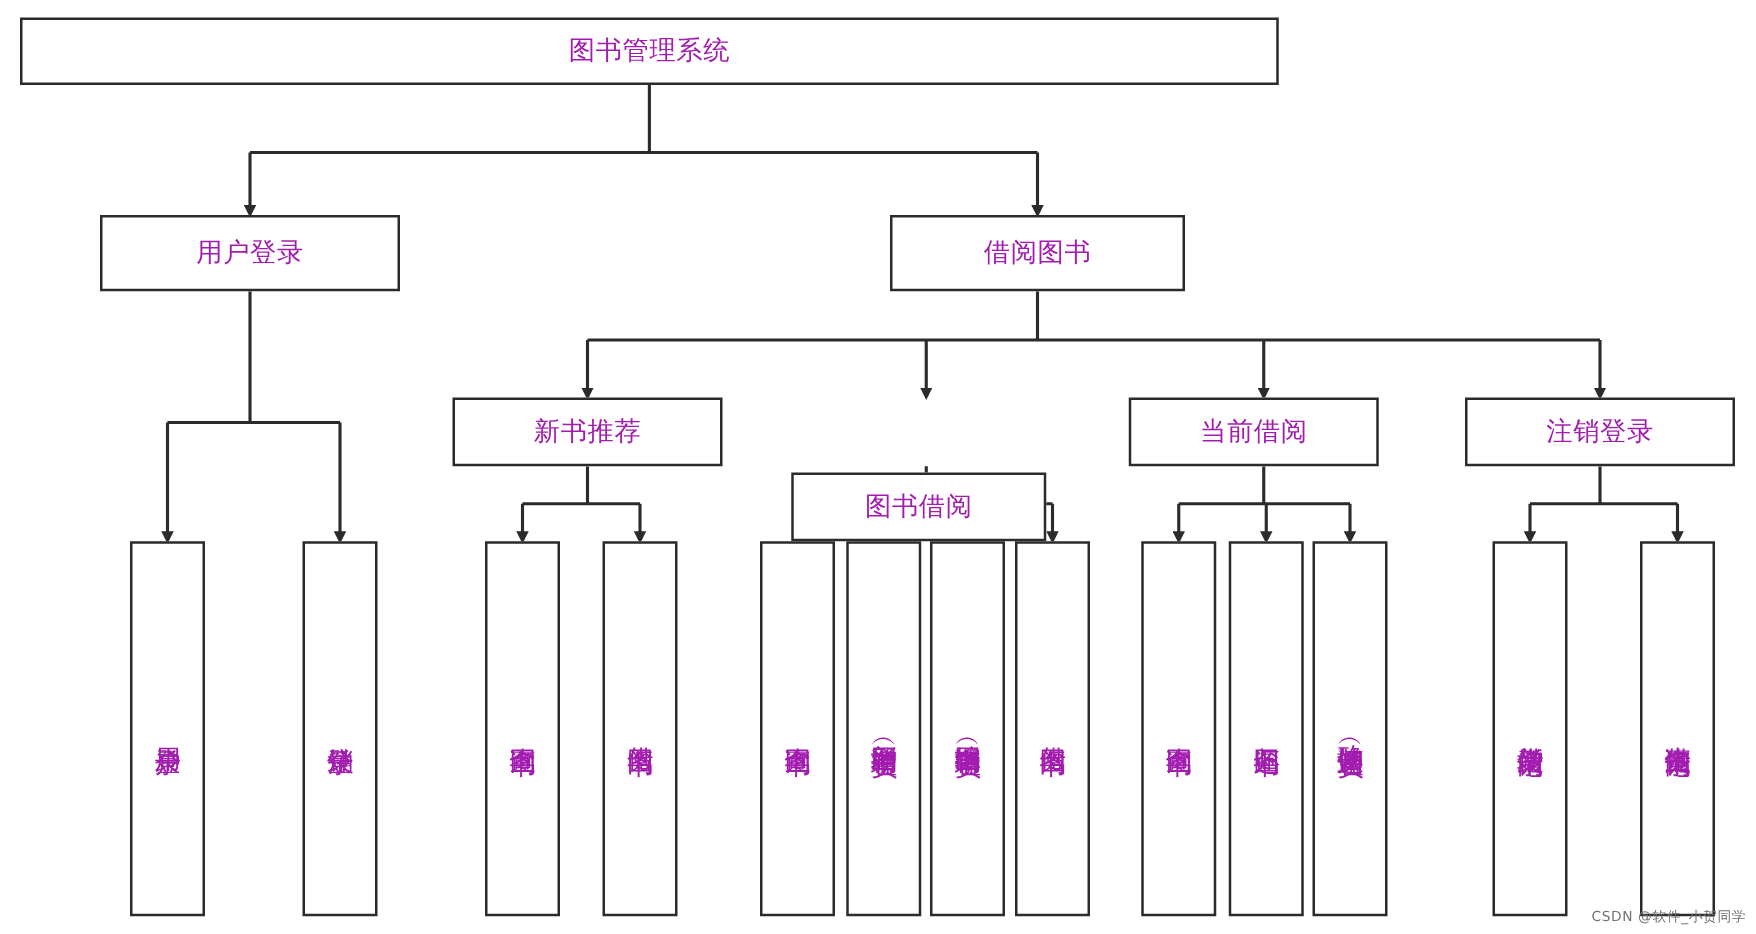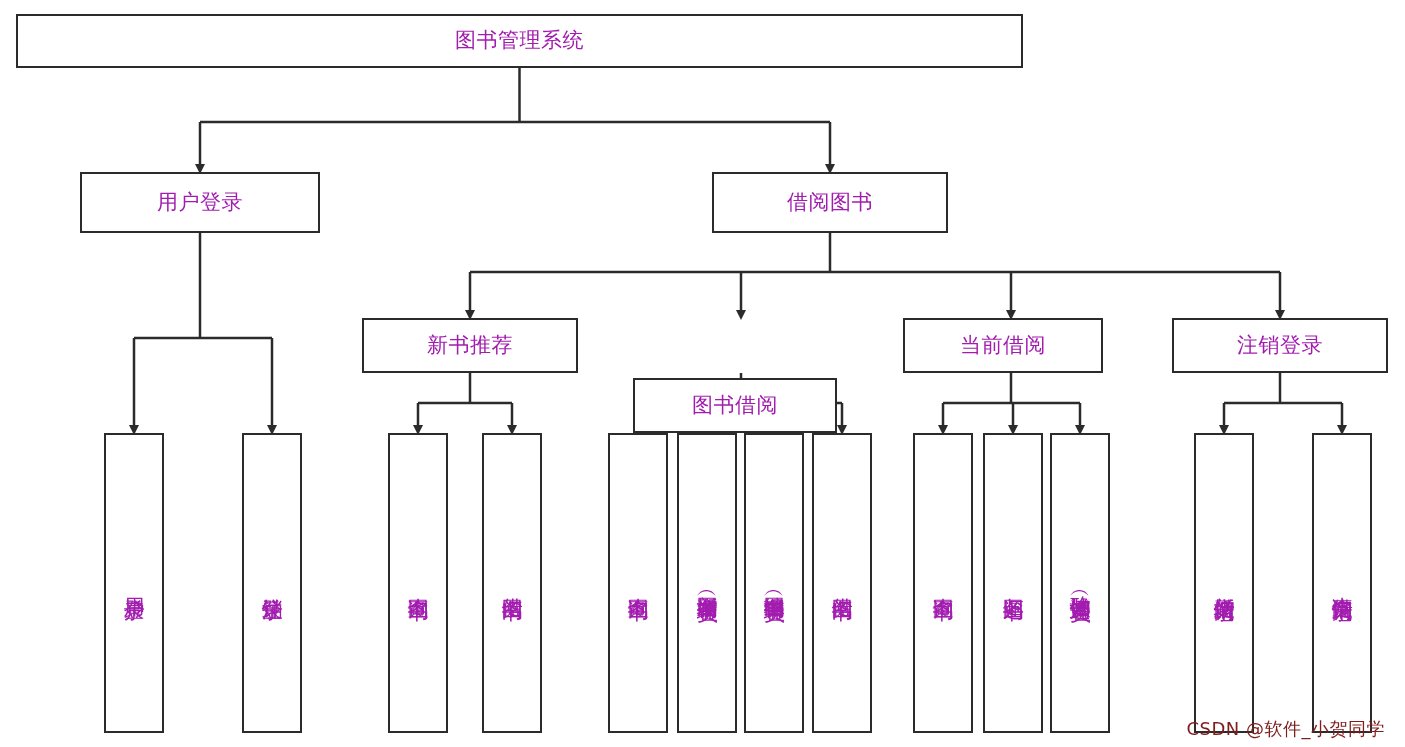--- a/index.html
+++ b/index.html
@@ -41,24 +41,24 @@
   .node.vert {
     writing-mode: vertical-rl;
     text-orientation: upright;
     font-size: 21px;
     line-height: 1.45;
     letter-spacing: 1px;
     padding: 6px 0;
   }
   #watermark {
     position: absolute;
-    right: 20px;
+    right: 8px;
     bottom: 6px;
-    font-size: 18px;
-    color: #7f1d1d;
+    font-size: 11px;
+    color: #737373;
     letter-spacing: 0.5px;
     white-space: nowrap;
     pointer-events: none;
   }
 </style>
 </head>
 <body>
 
 <div id="canvas">
   <svg id="edges" xmlns="http://www.w3.org/2000/svg">

